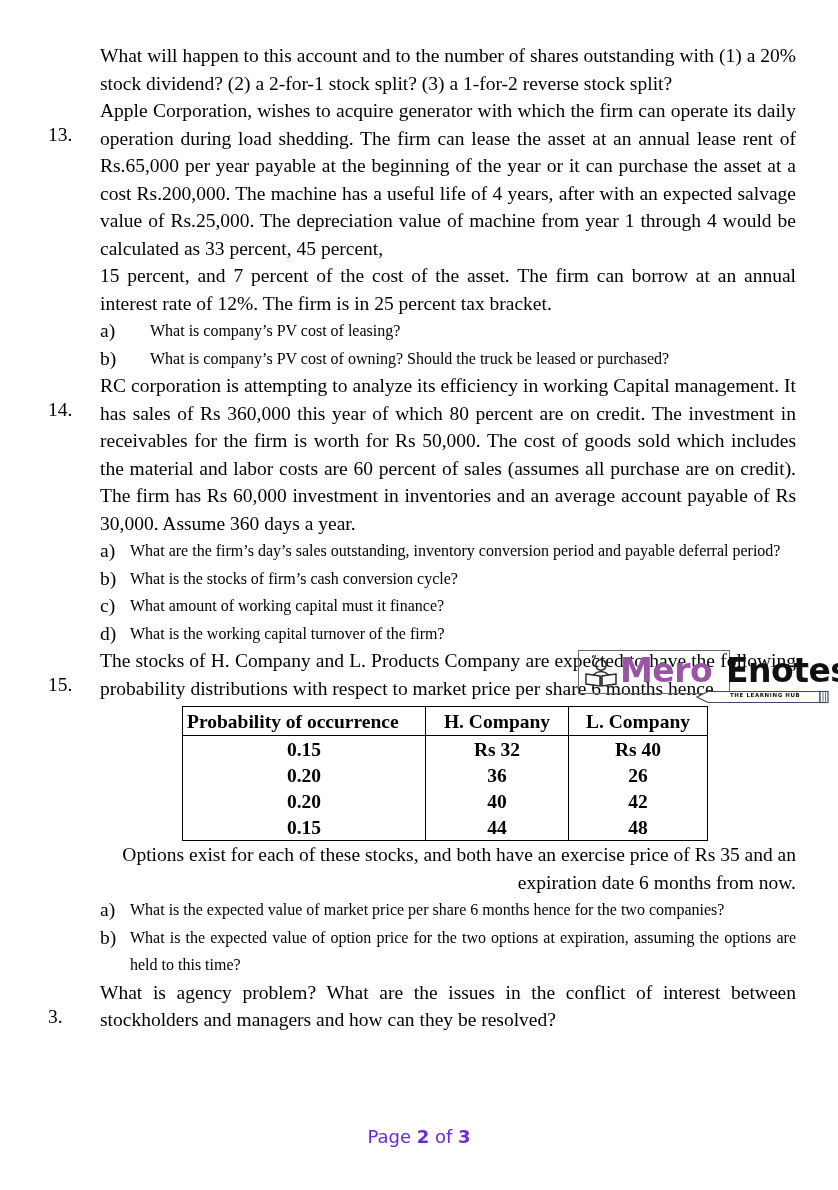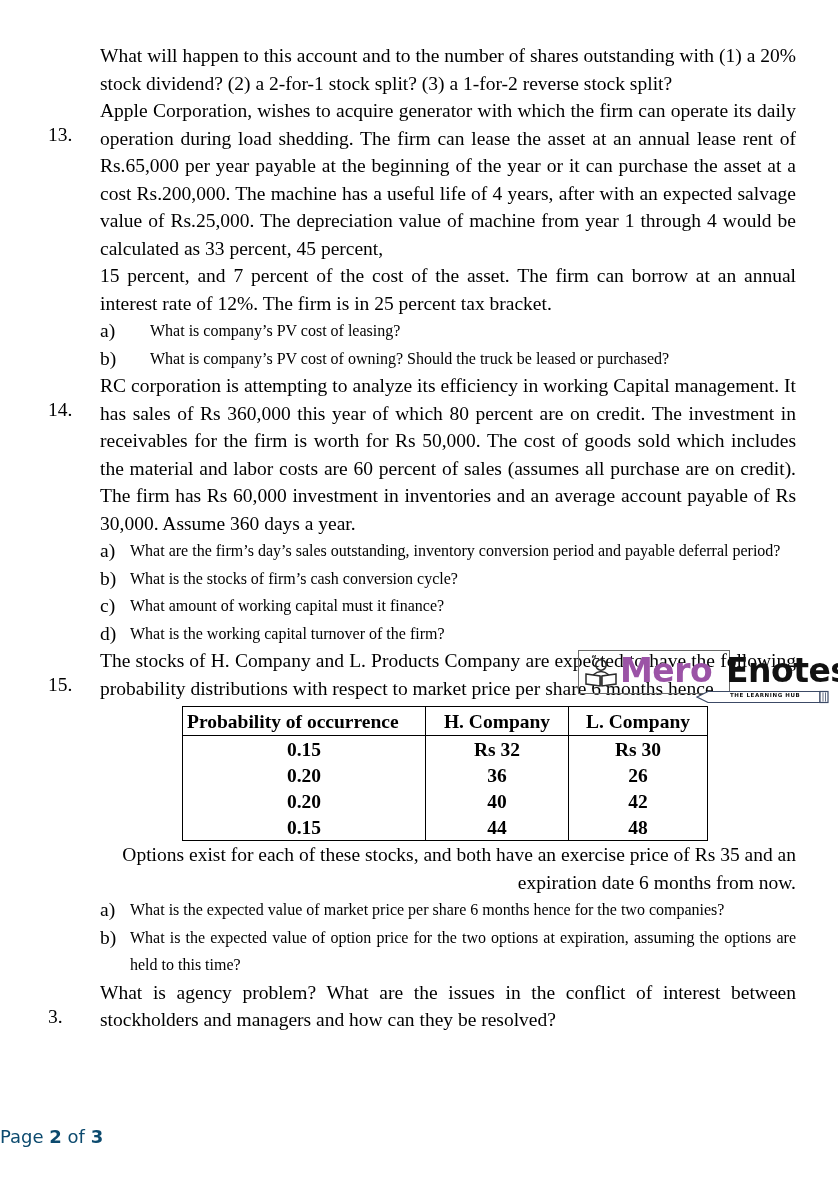--- a/index.html
+++ b/index.html
@@ -211,23 +211,24 @@
     color: #111;
     font-weight: bold;
   }
 
   
   .footer {
     position: absolute;
     left: 0;
     top: 1126px;
     width: 838px;
+    text-align: center;
     font-family: "DejaVu Sans", sans-serif;
     font-size: 18px;
-    color: #0c4a6e;
+    color: #6d28d9;
   }
   .footer b { font-weight: bold; }
 </style>
 </head>
 <body>
 
 <div class="page">
 
   <div class="content">
 
@@ -294,21 +295,21 @@
           <tr>
             <th class="col-prob">Probability of occurrence</th>
             <th class="col-h">H. Company</th>
             <th class="col-l">L. Company</th>
           </tr>
         </thead>
         <tbody>
           <tr>
             <td>0.15</td>
             <td>Rs 32</td>
-            <td>Rs 30</td>
+            <td>Rs 40</td>
           </tr>
           <tr>
             <td>0.20</td>
             <td>36</td>
             <td>26</td>
           </tr>
           <tr>
             <td>0.20</td>
             <td>40</td>
             <td>42</td>

